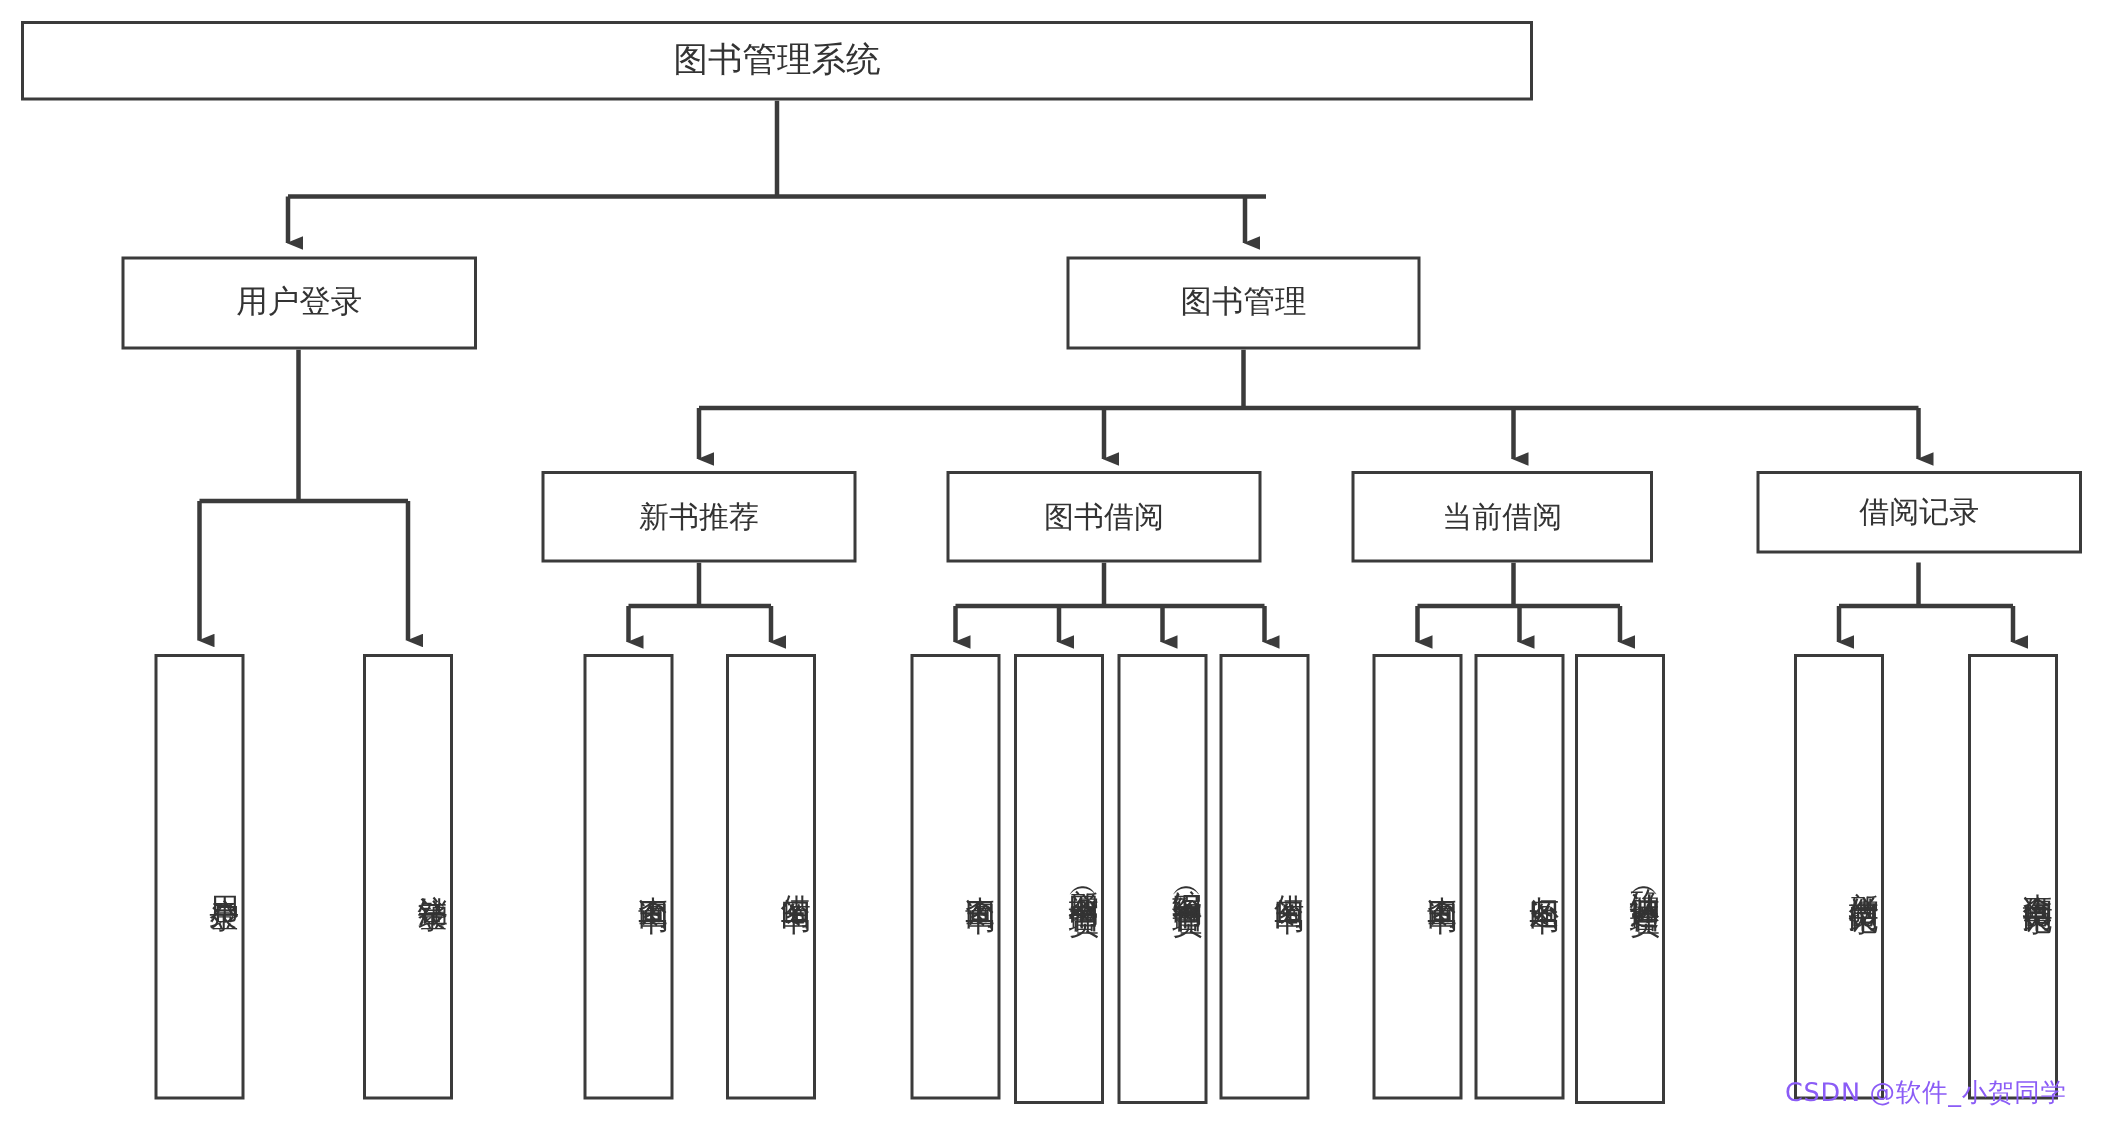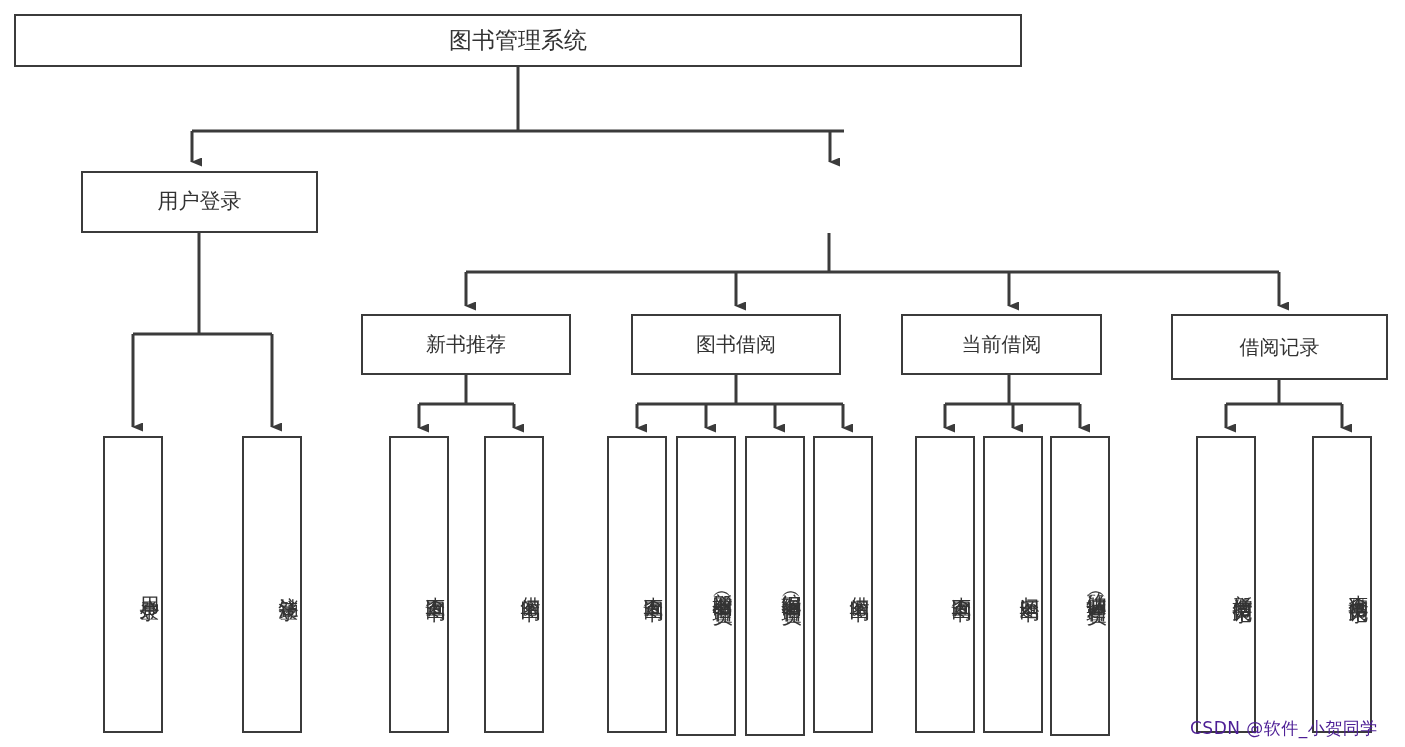--- a/index.html
+++ b/index.html
@@ -50,21 +50,21 @@
     letter-spacing: 2px;
     padding: 10px 0;
     align-items: flex-start;
     justify-content: center;
   }
   .node-leaf.leaf-tall {
     align-items: flex-start;
   }
   .watermark {
     position: absolute;
-    color: #4c1d95;
+    color: #8b5cf6;
     font-size: 17px;
     white-space: nowrap;
     letter-spacing: 0.5px;
     font-family: "DejaVu Sans", "Liberation Sans", sans-serif;
   }
 </style>
 </head>
 <body>
 
 <div id="canvas">
@@ -123,31 +123,34 @@
     </g>
   </svg>
 
   <div class="node-box node-root" style="left:14px; top:14px; width:1008px; height:53px;align-items:center;">
     <span>图书管理系统</span>
   </div>
 
   <div class="node-box node-l1" style="left:81px; top:171px; width:237px; height:62px;">
     <span>用户登录</span>
   </div>
+  <div class="node-box node-l1" style="left:711px; top:171px; width:236px; height:62px;">
+    <span>图书管理</span>
+  </div>
 
   <div class="node-box node-l2" style="left:361px; top:314px; width:210px; height:61px;">
     <span>新书推荐</span>
   </div>
   <div class="node-box node-l2" style="left:631px; top:314px; width:210px; height:61px;">
     <span>图书借阅</span>
   </div>
   <div class="node-box node-l2" style="left:901px; top:314px; width:201px; height:61px;">
     <span>当前借阅</span>
   </div>
-  <div class="node-box node-l2" style="left:1171px; top:314px; width:217px; height:66px;">
+  <div class="node-box node-l2" style="left:1171px; top:314px; width:217px; height:55px;">
     <span>借阅记录</span>
   </div>
 
   <div class="node-box node-leaf" style="left:103px; top:436px; width:60px; height:297px;">
     <span>用户登录</span>
   </div>
   <div class="node-box node-leaf" style="left:242px; top:436px; width:60px; height:297px;">
     <span>注销登录</span>
   </div>
 

